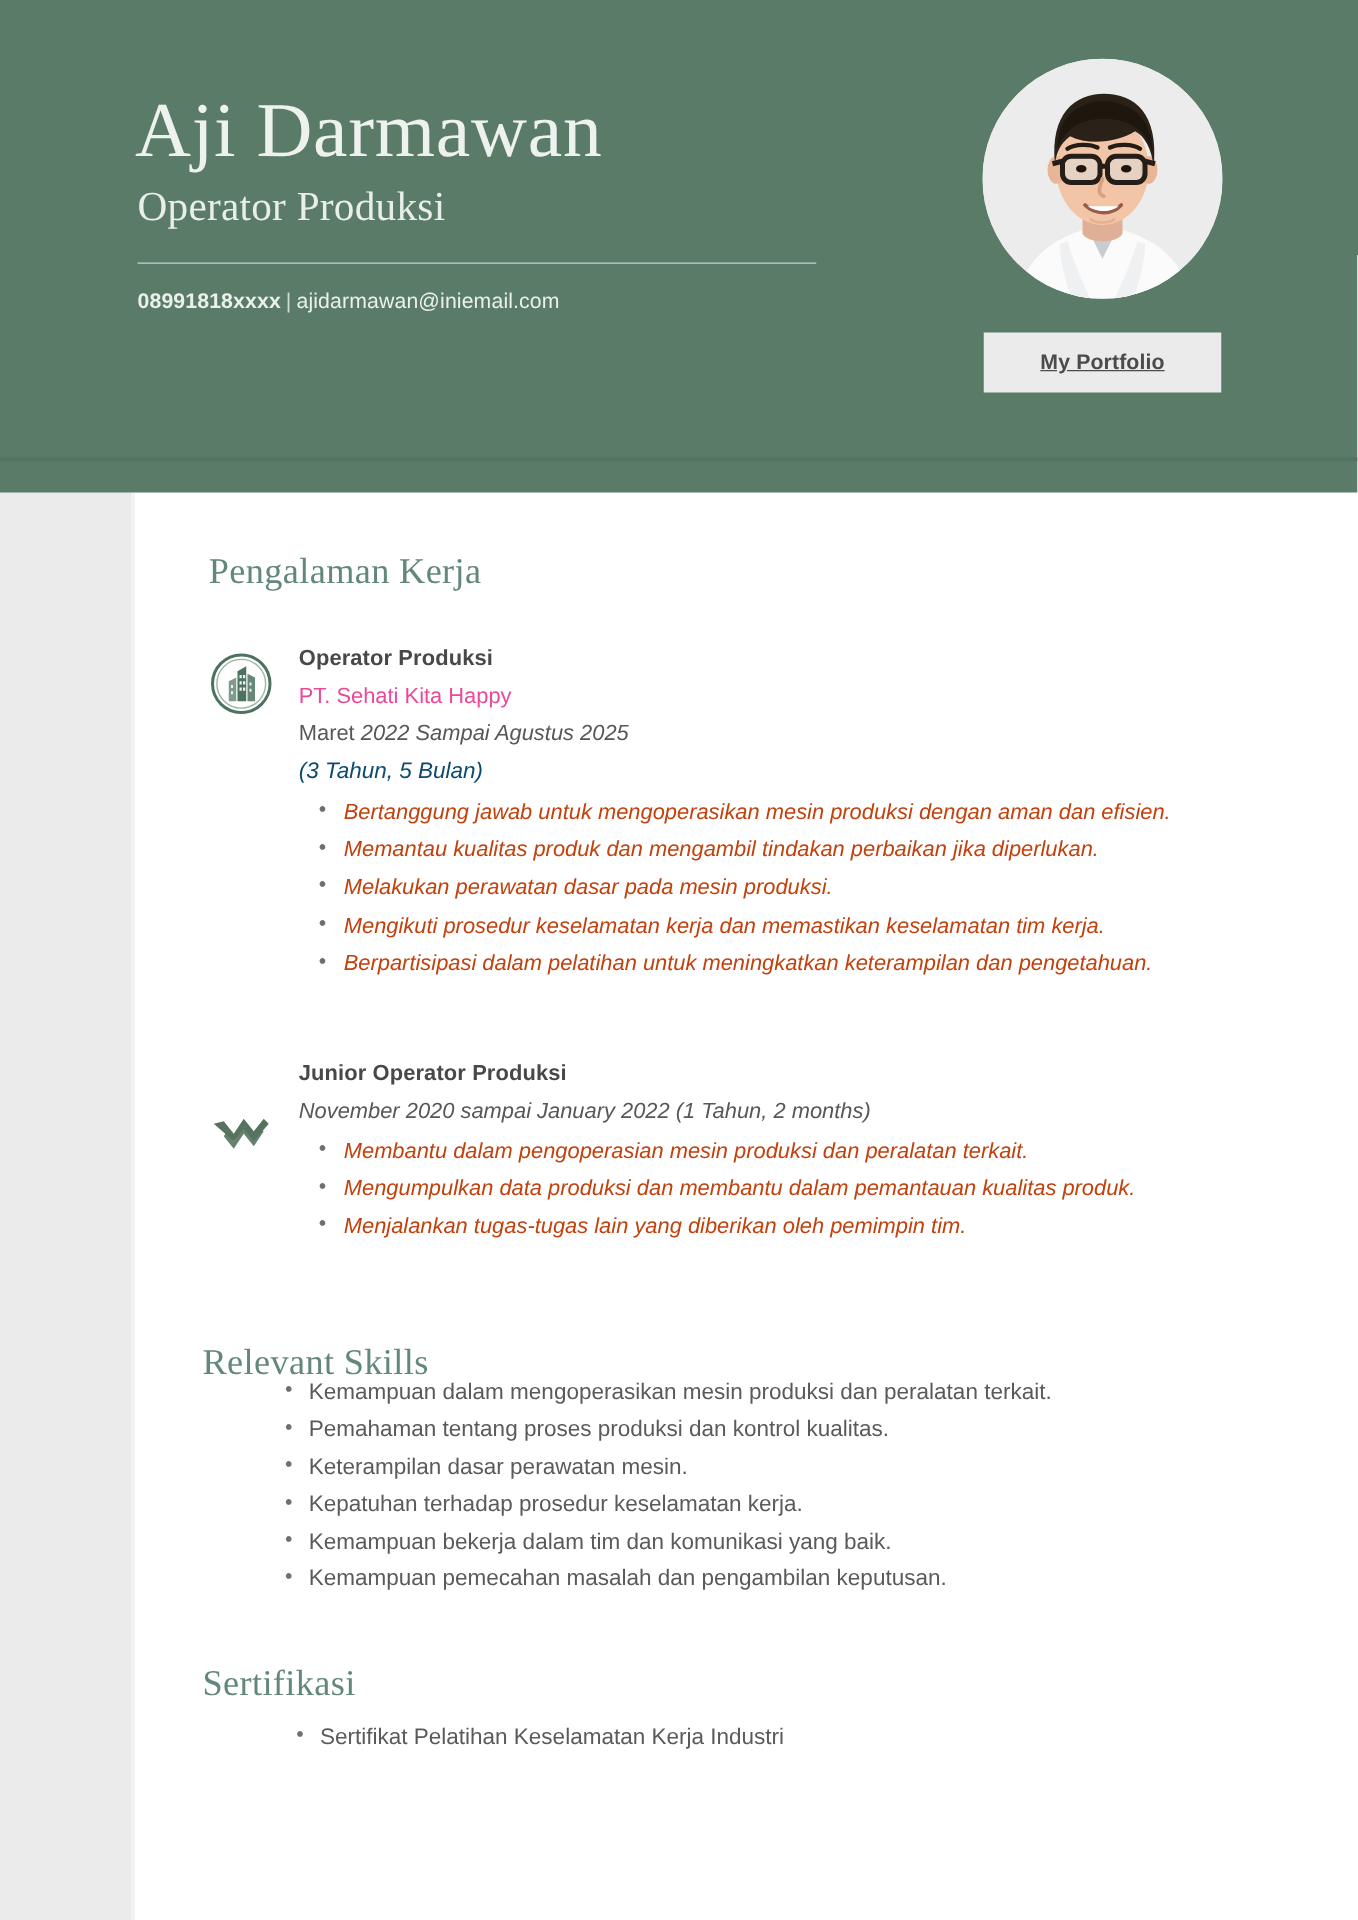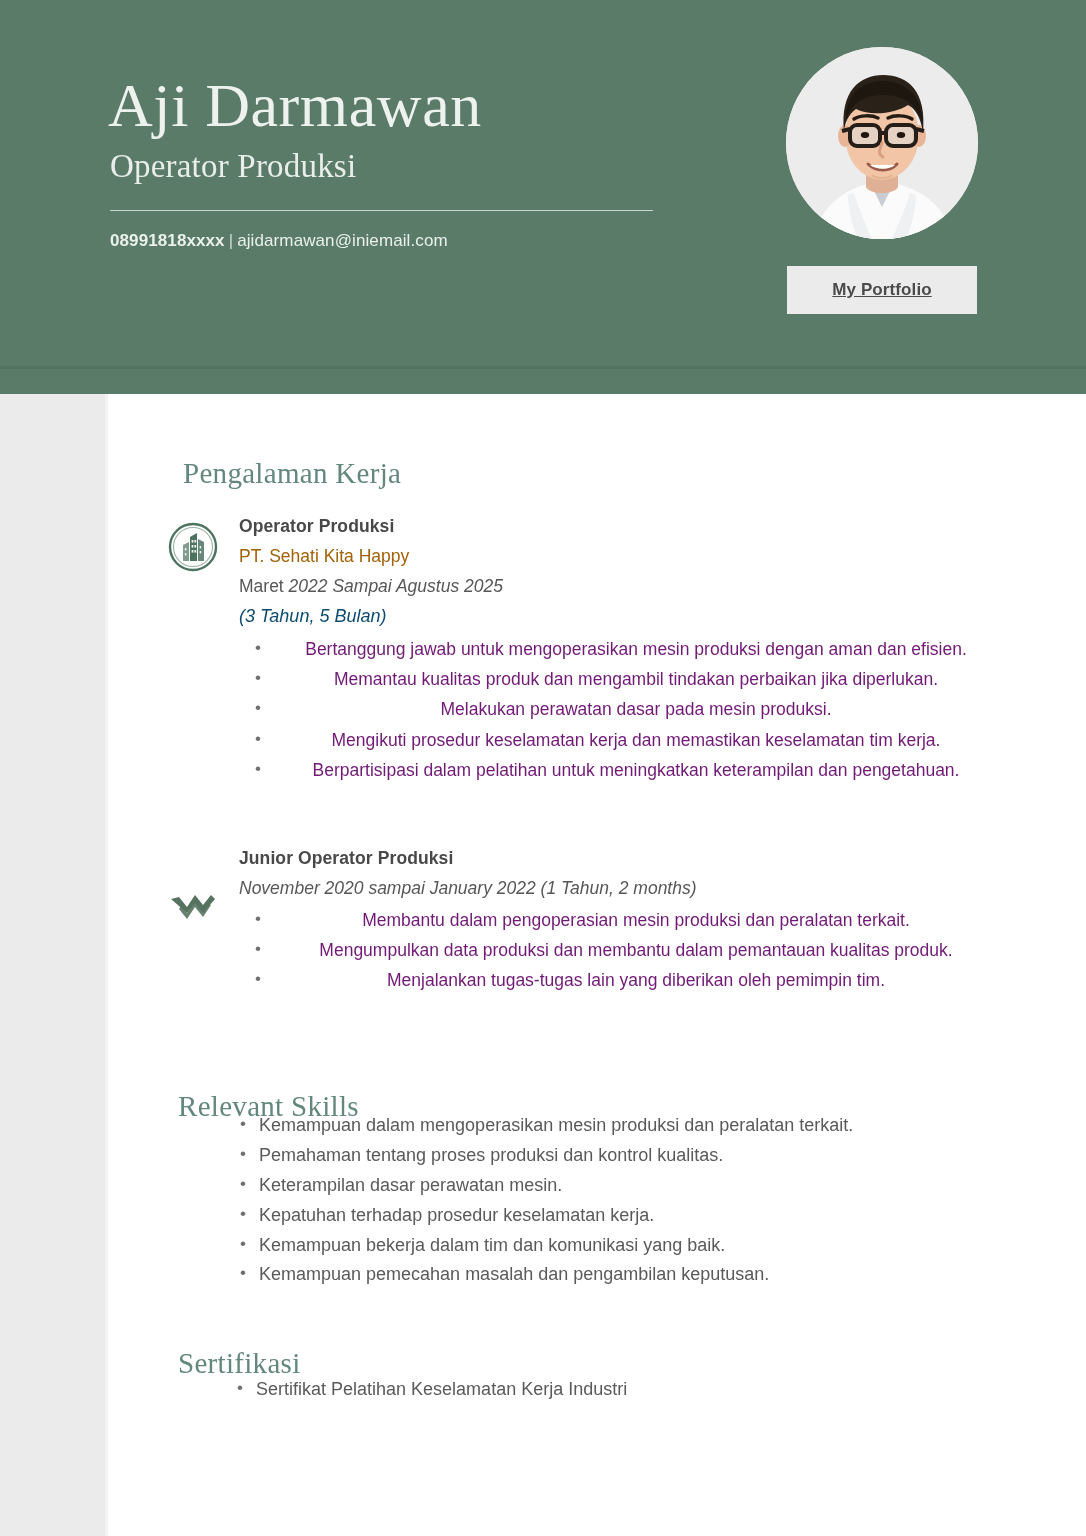--- a/index.html
+++ b/index.html
@@ -141,21 +141,21 @@
     top: 371px;
     width: 1086px;
   }
 
   .section-title {
     font-family: "Liberation Serif", serif;
     font-size: 29px;
     color: #63887a;
     font-weight: 400;
     letter-spacing: 0.3px;
-    margin: 16px;
+    margin: 0;
   }
 
   
   .exp-section { position: absolute; left: 0; top: 0; width: 1086px; }
   .exp-section .section-title { position: absolute; left: 167px; top: 70px; }
 
   .exp-item { position: absolute; width: 830px; }
   .exp-logo {
     position: absolute;
     left: 0;
@@ -166,21 +166,21 @@
 
   .exp-role {
     font-size: 17.5px;
     font-weight: bold;
     color: #484848;
     line-height: 1.72;
     letter-spacing: 0.1px;
   }
   .exp-company {
     font-size: 17.5px;
-    color: #a16207;
+    color: #ec4899;
     line-height: 1.72;
     font-weight: 400;
   }
   .exp-dates {
     font-size: 17.5px;
     color: #575757;
     line-height: 1.72;
   }
   .exp-dates .ital { font-style: italic; }
   .exp-duration {
@@ -191,44 +191,44 @@
   }
 
   ul.bullets {
     margin: 2px 0 0 0;
     padding-left: 34px;
     list-style: none;
   }
   ul.bullets li {
     position: relative;
     font-size: 17.5px;
-    color: #701a75;
+    color: #c2410c;
+    font-style: italic;
     line-height: 1.72;
     padding-left: 2px;
-    text-align: center;
   }
   ul.bullets li::before {
     content: "•";
     position: absolute;
     left: -18px;
     top: -1px;
     font-style: normal;
     color: #6f6f6f;
     font-size: 17px;
   }
 
   
   .skills-section { position: absolute; left: 0; top: 686px; width: 1086px; }
   .skills-section .section-title { position: absolute; left: 162px; top: 17px; }
   ul.plain-bullets {
     position: absolute;
     left: 213px;
     top: 42px;
     width: 790px;
-    margin: 12px;
+    margin: 0;
     padding-left: 34px;
     list-style: none;
   }
   ul.plain-bullets li {
     position: relative;
     font-size: 18px;
     color: #5a5a5a;
     line-height: 1.66;
     font-style: normal;
   }

